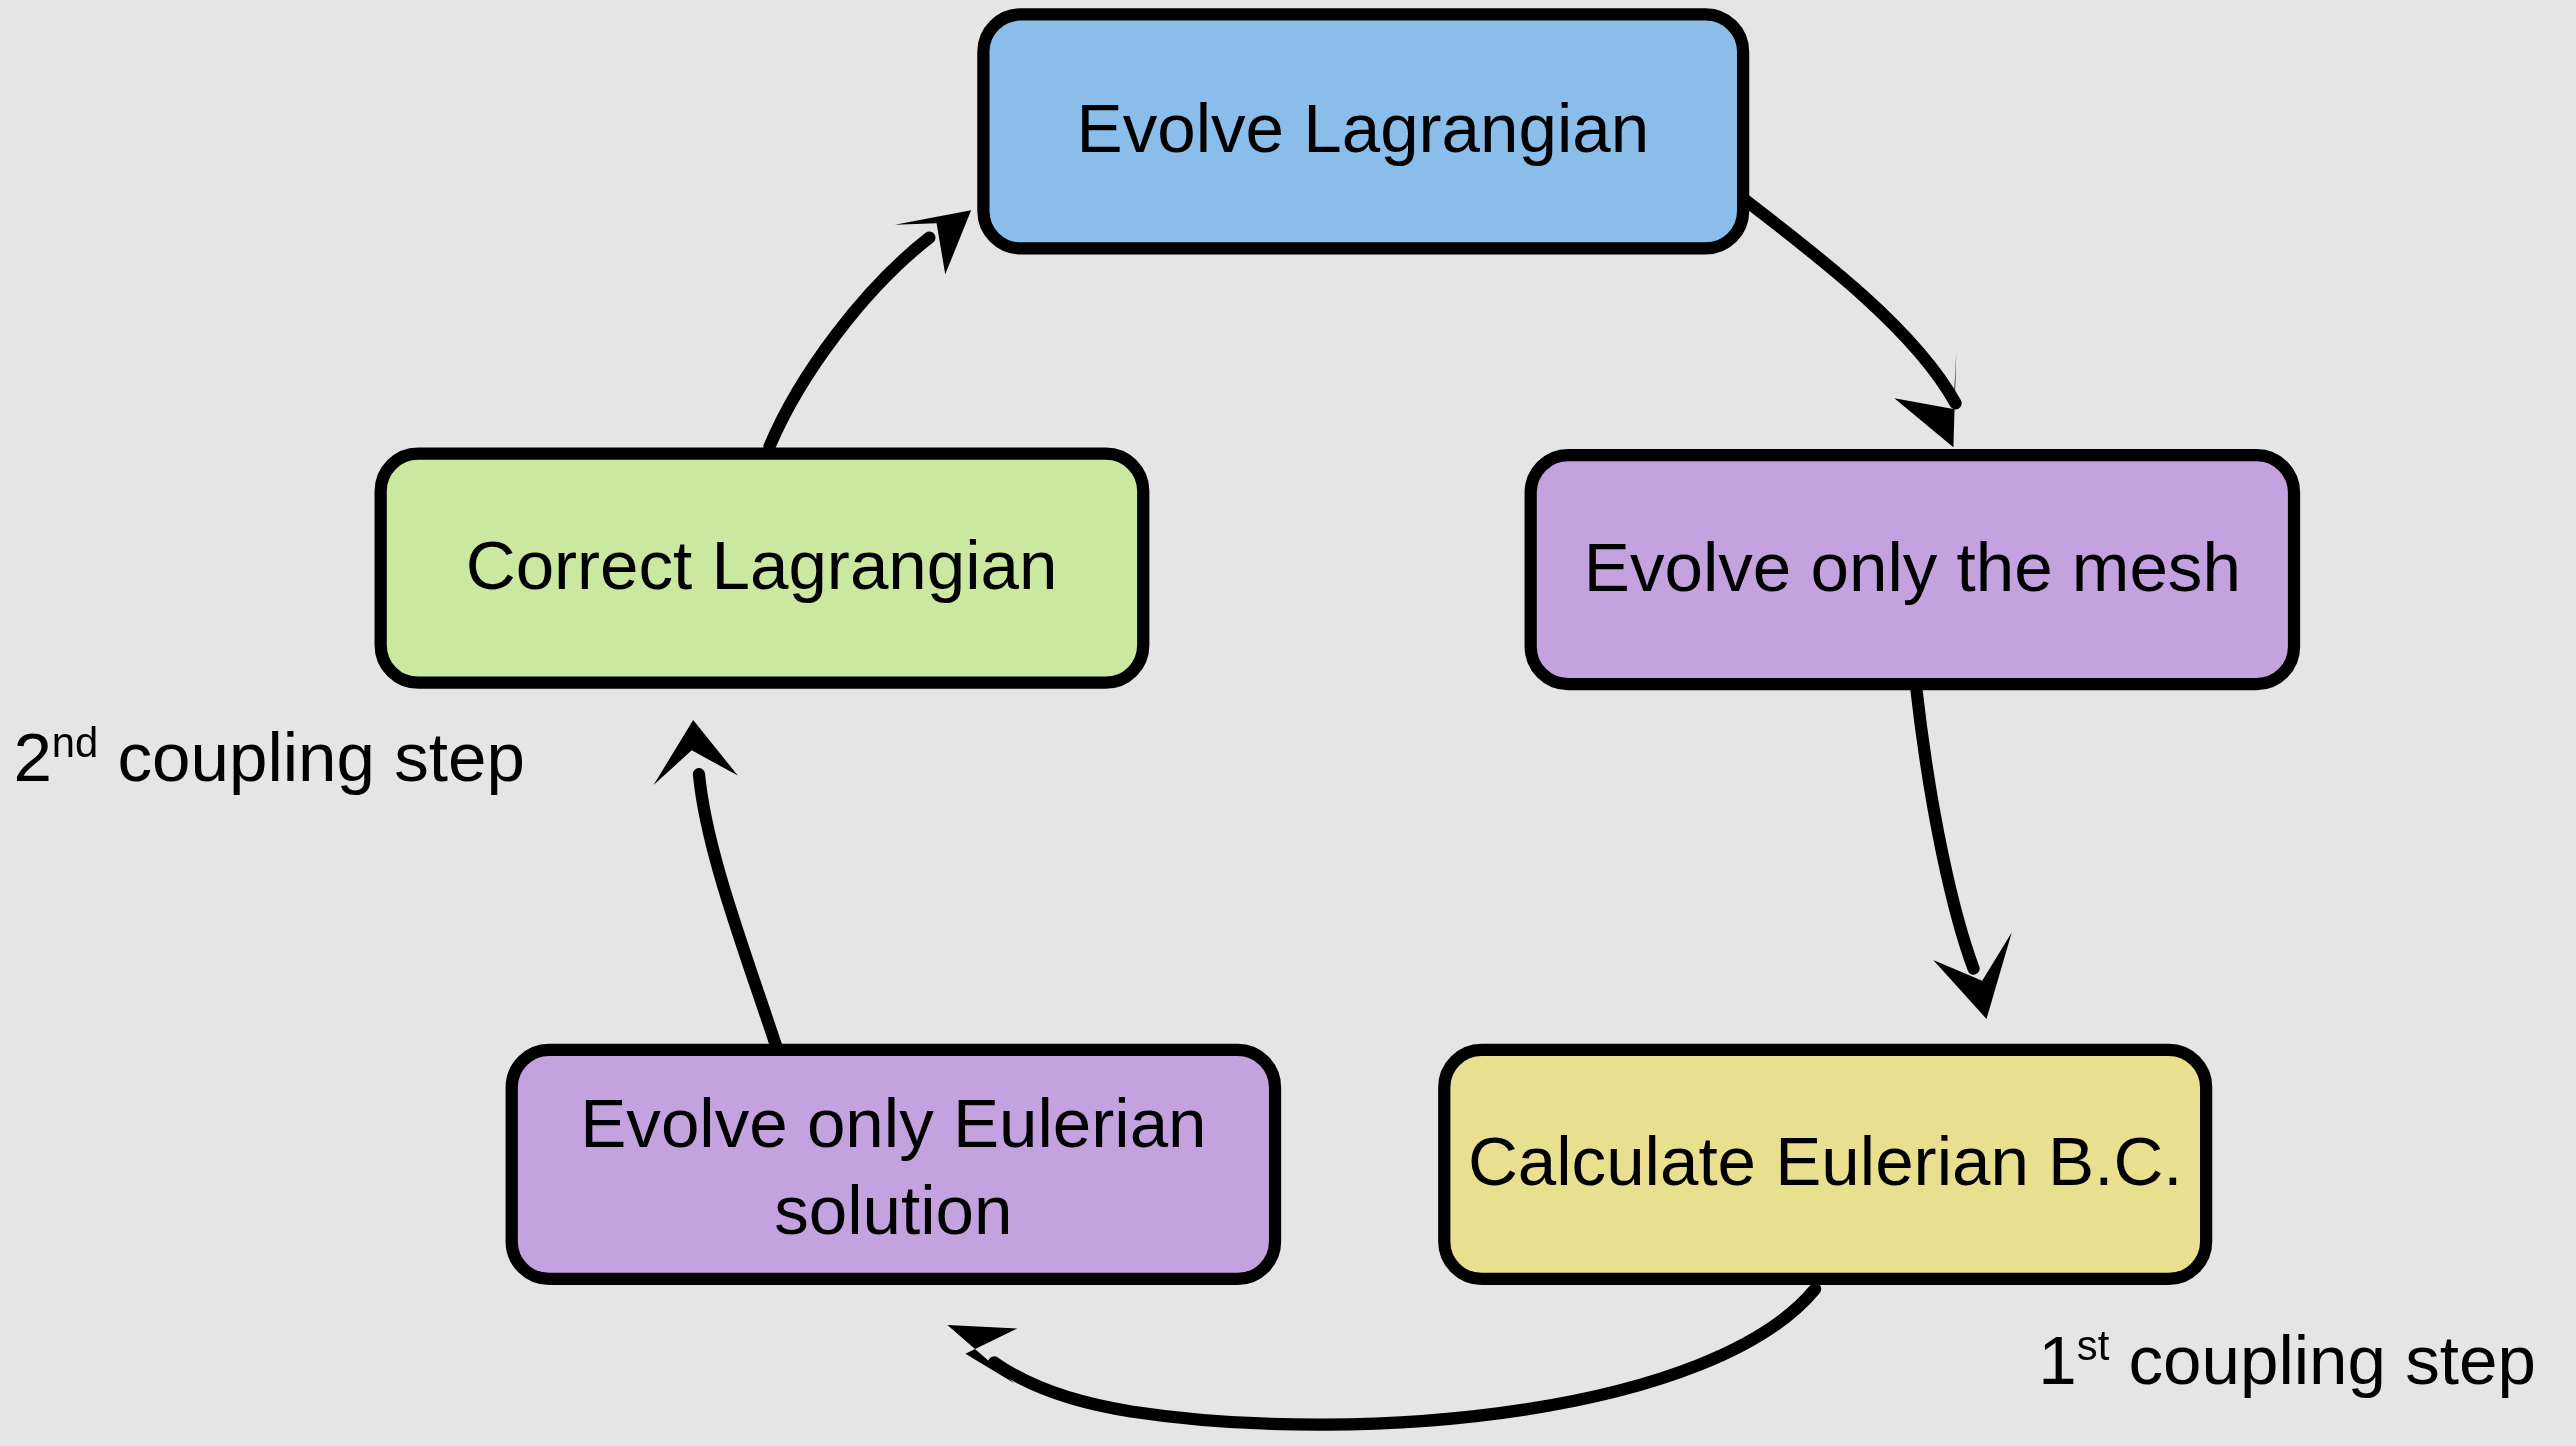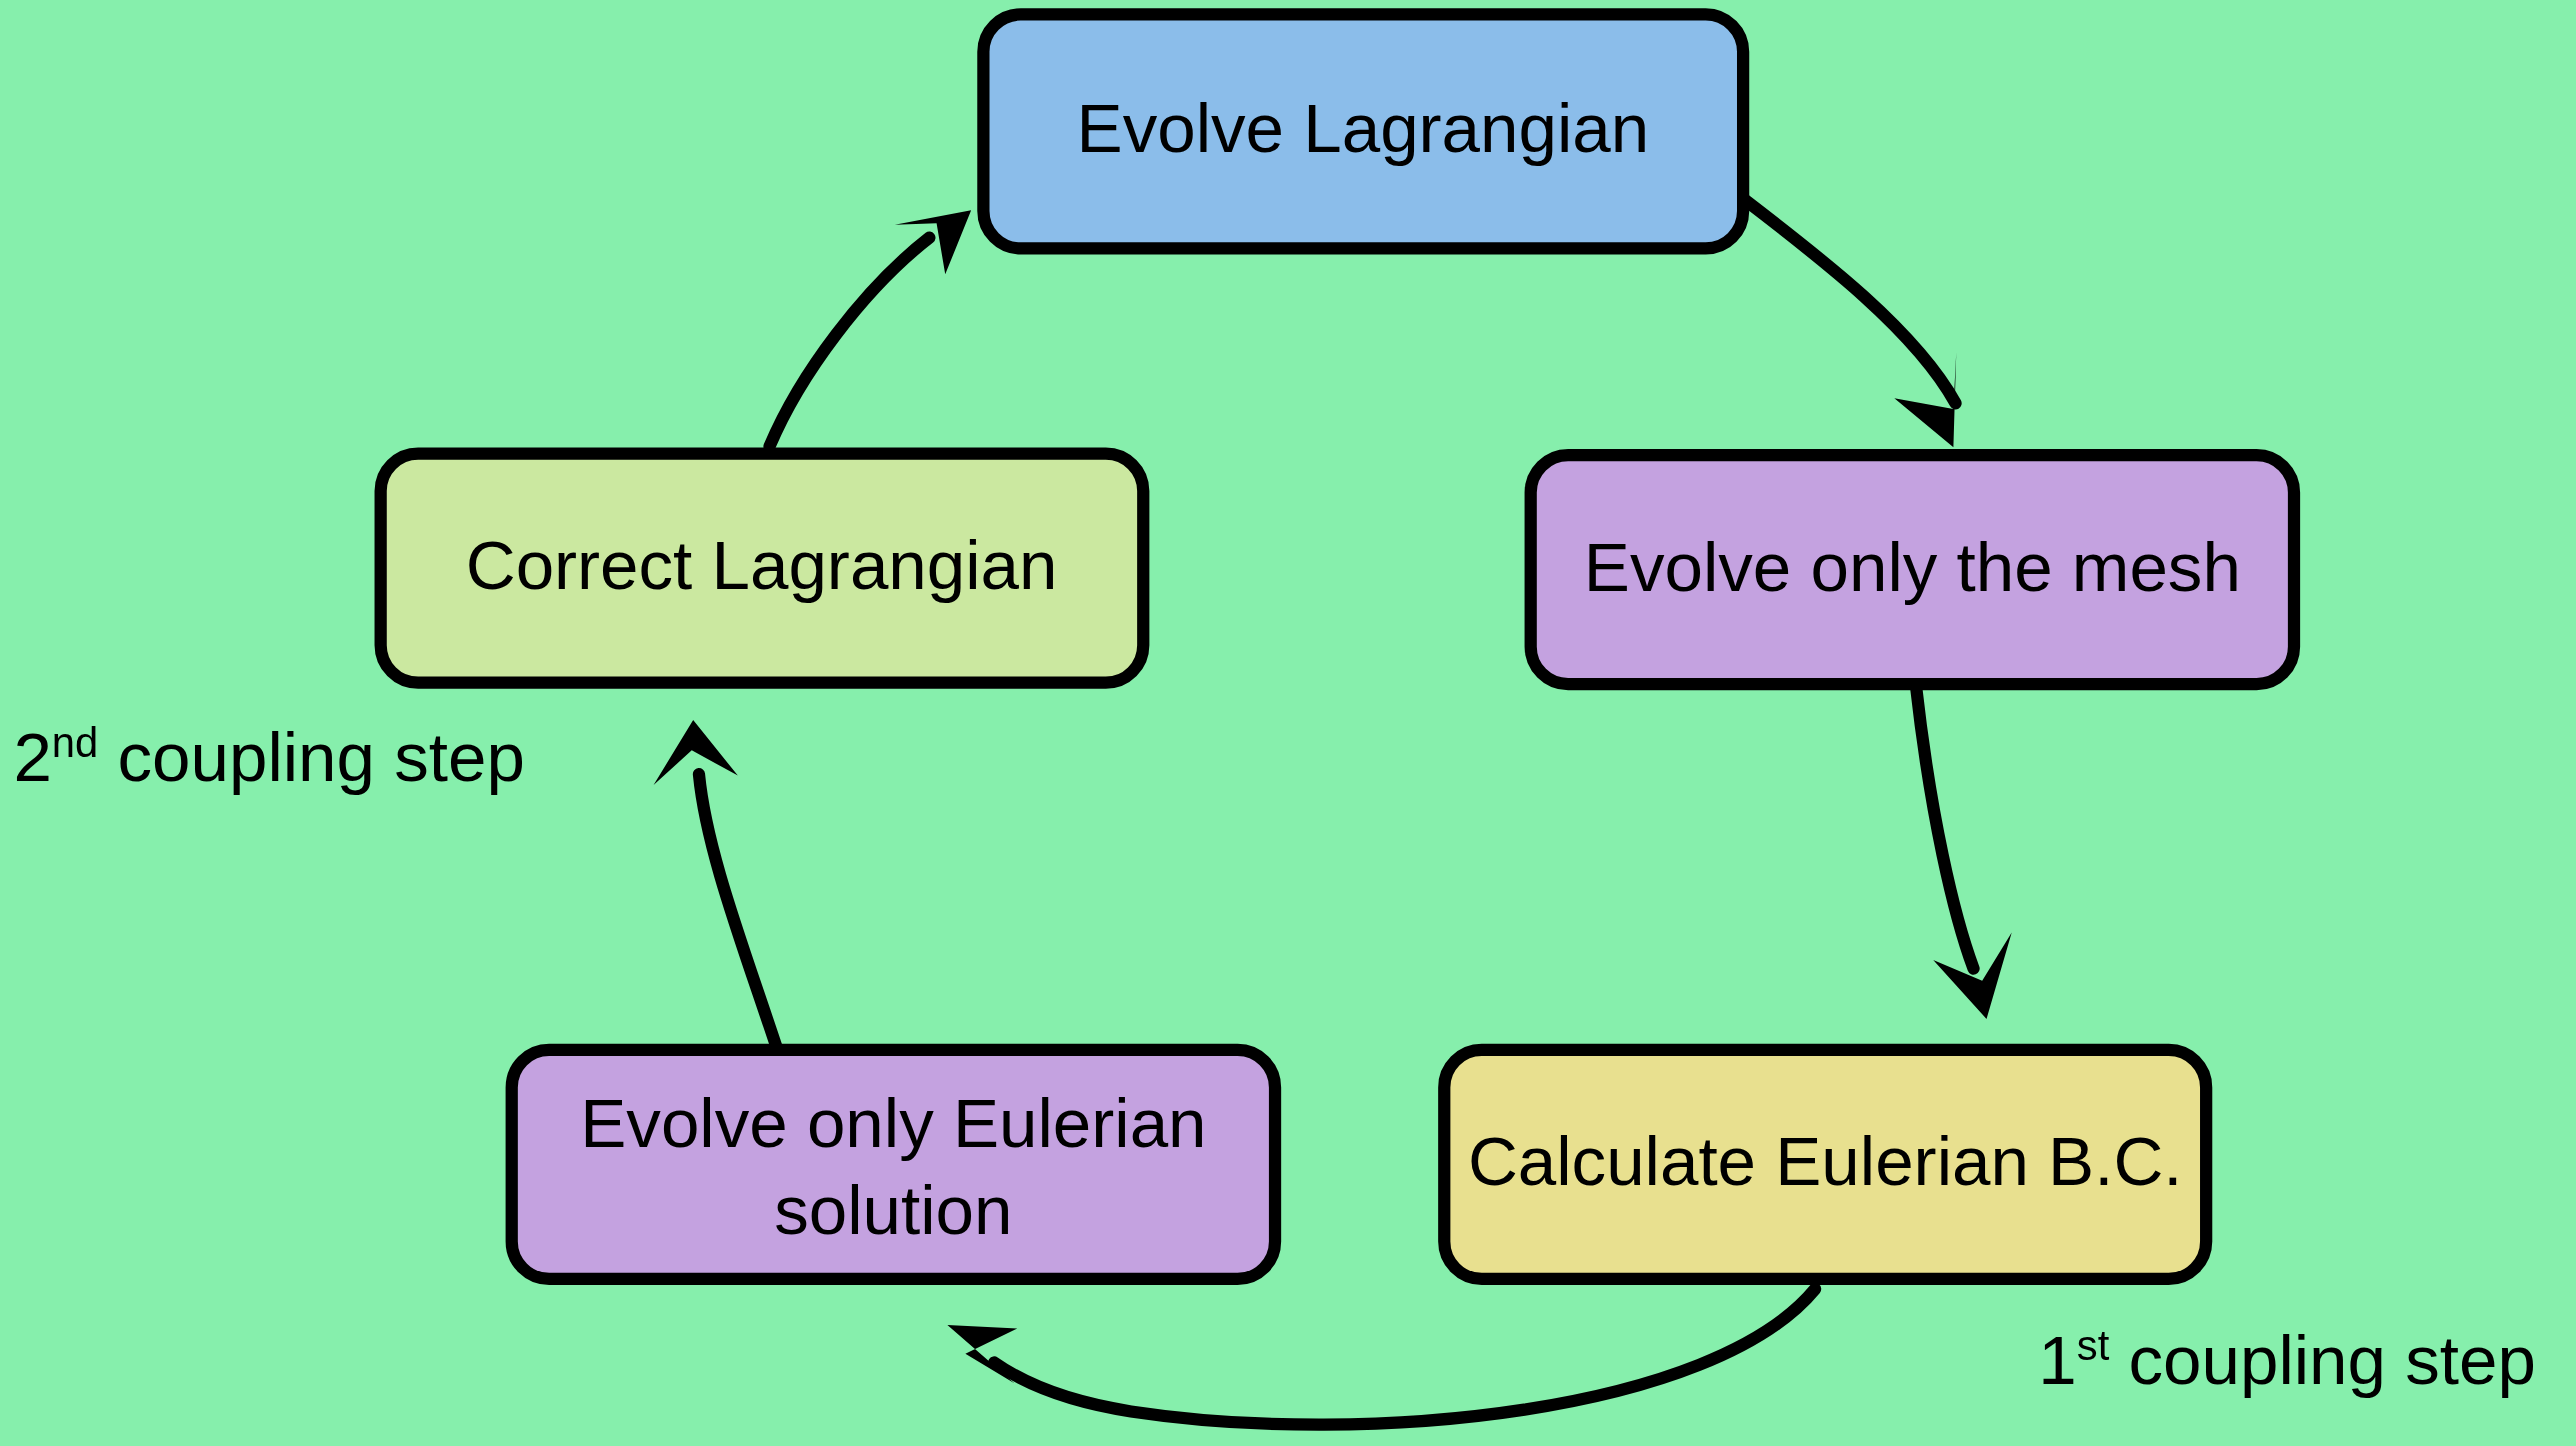--- a/index.html
+++ b/index.html
@@ -10,21 +10,21 @@
   body {
     width: 2576px;
     height: 1446px;
     overflow: hidden;
     font-family: "Liberation Sans", sans-serif;
   }
   #diagram-root {
     position: relative;
     width: 2576px;
     height: 1446px;
-    background: #86efac;
+    background: #e5e5e5;
   }
   svg.canvas {
     position: absolute;
     inset: 0;
     width: 2576px;
     height: 1446px;
     display: block;
   }
   .node-text {
     font-family: "Liberation Sans", sans-serif;

